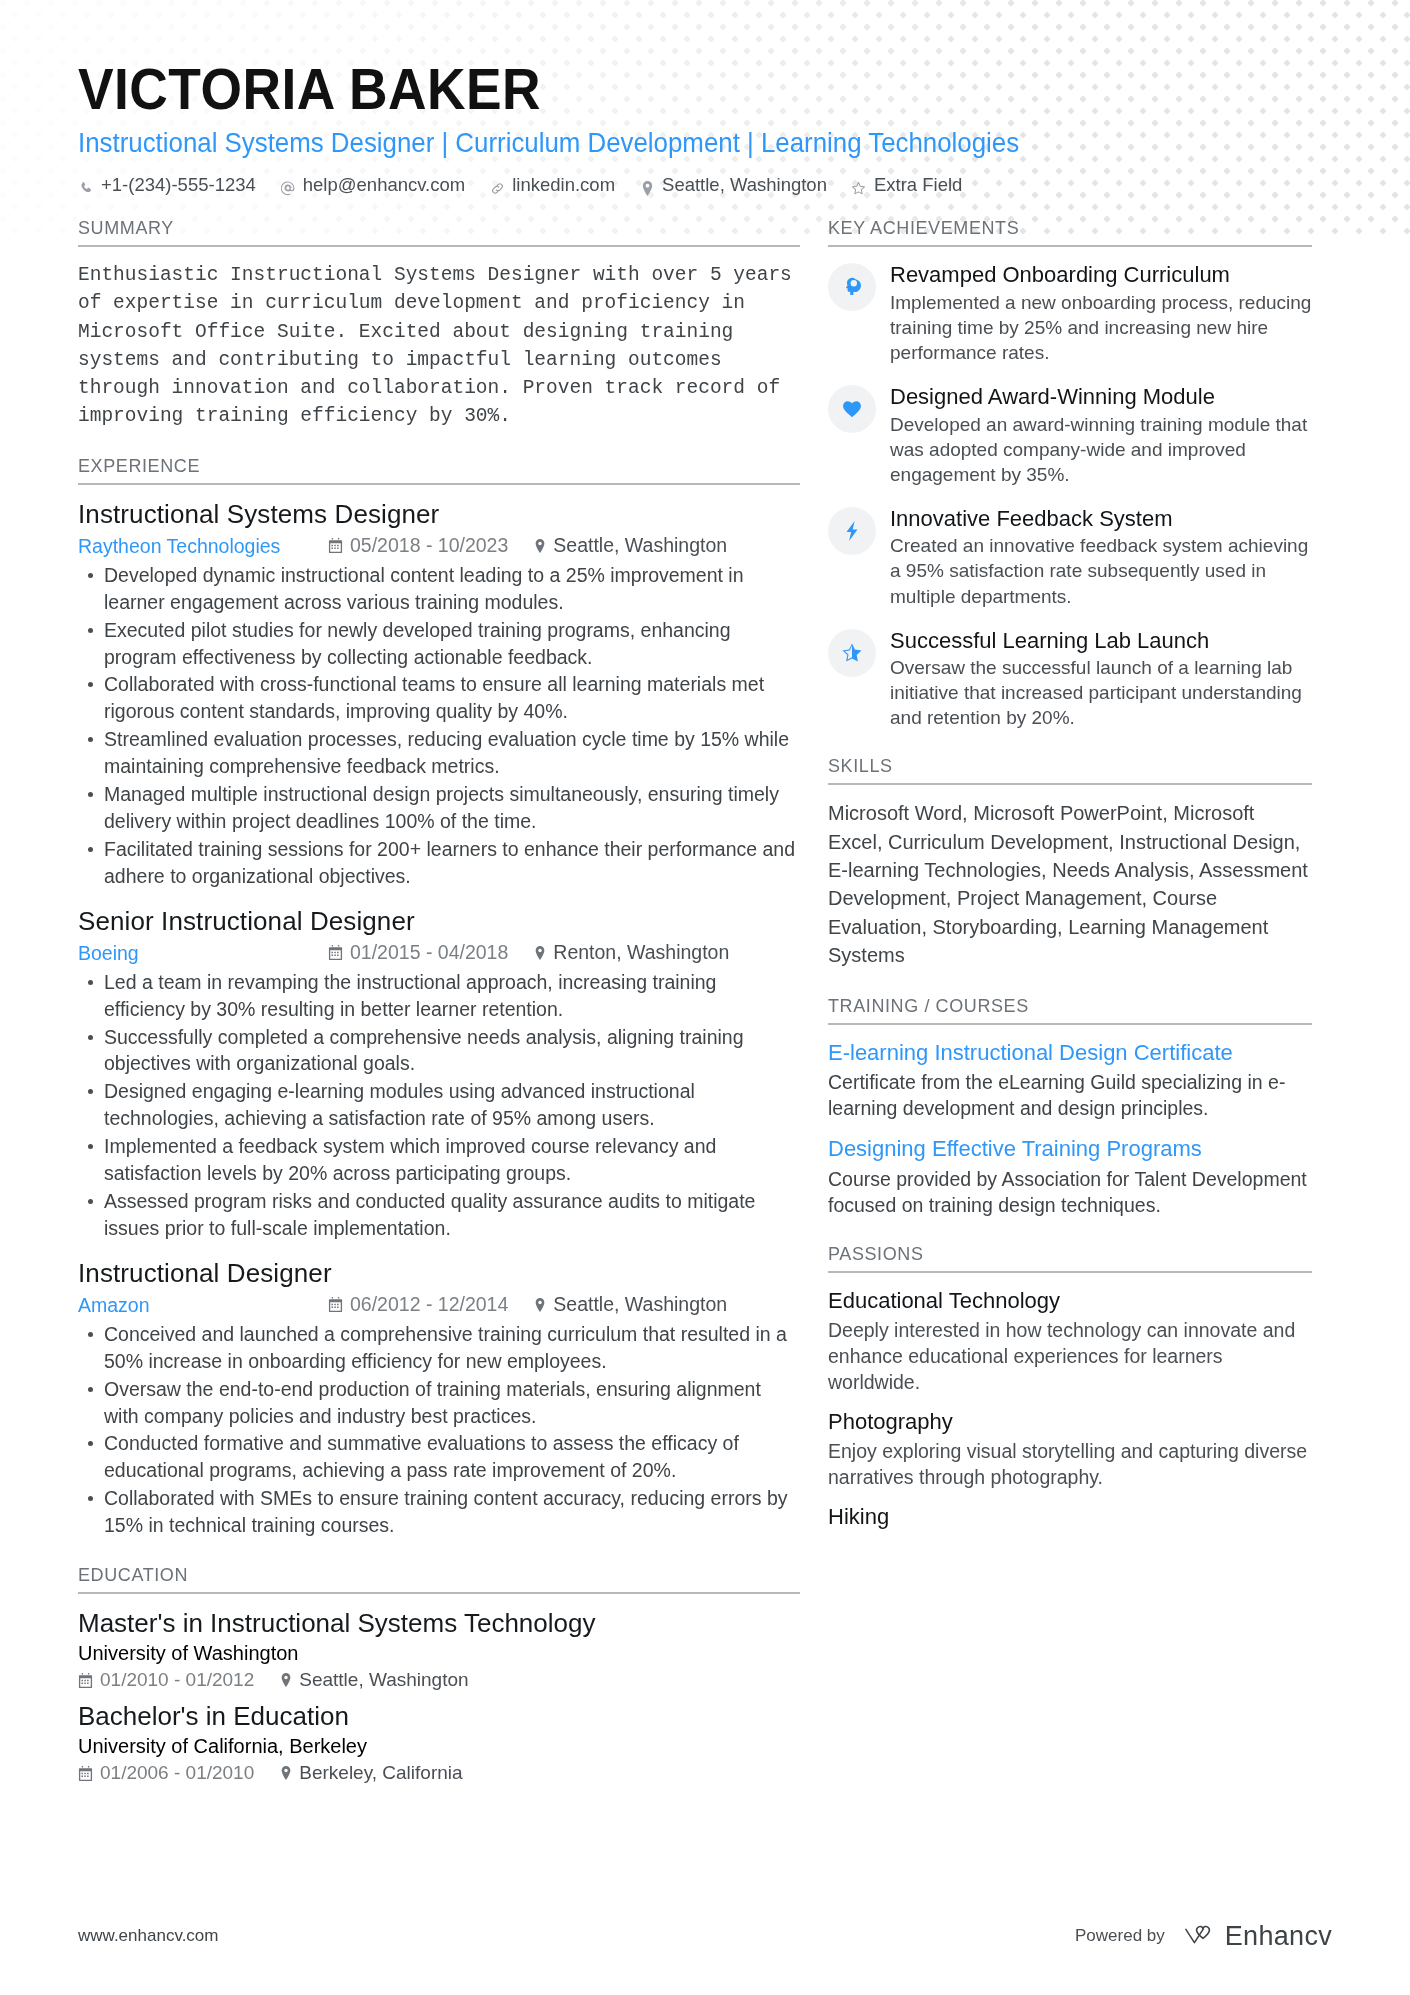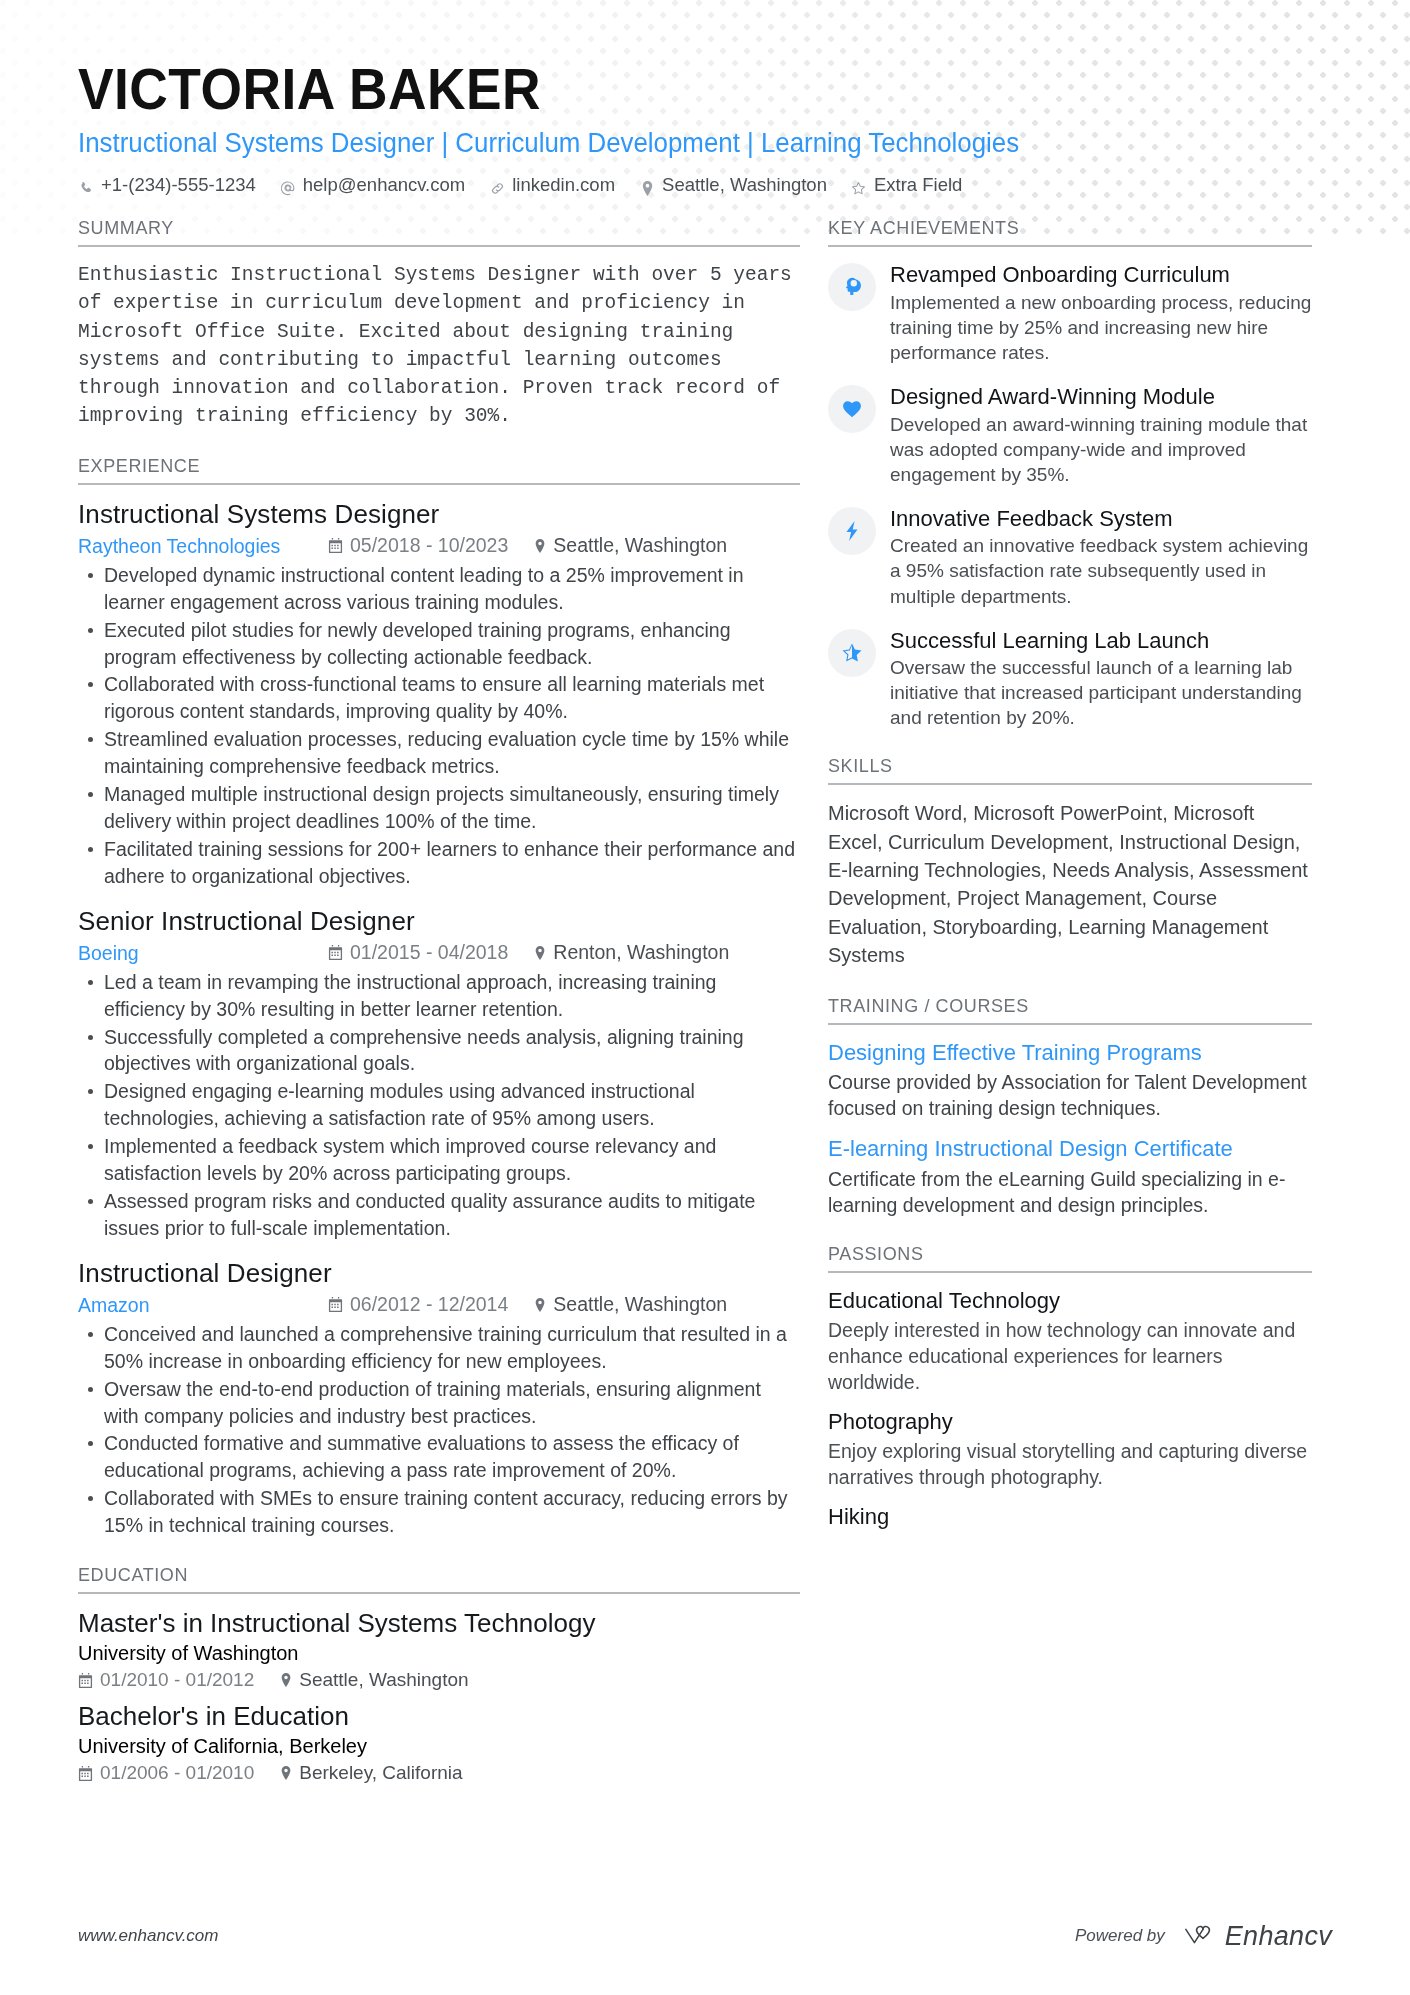--- a/index.html
+++ b/index.html
@@ -279,21 +279,20 @@
     position: absolute;
     left: 0; right: 0;
     bottom: 0;
     height: 118px;
     padding: 0 78px;
     box-sizing: border-box;
     display: flex;
     align-items: center;
     justify-content: space-between;
     z-index: 2;
-    font-style: italic;
   }
   .footer-url {
     font-family: "Liberation Sans Narrow", "Liberation Sans", sans-serif;
     font-size: 17px;
     color: #3f4448;
   }
   .footer-brand {
     display: flex;
     align-items: center;
     gap: 18px;
@@ -593,27 +592,27 @@
 
         <div class="section gap-sec">
           <div class="sec-title">SKILLS</div>
           <p class="skills-text">Microsoft Word, Microsoft PowerPoint, Microsoft Excel, Curriculum Development, Instructional Design, E-learning Technologies, Needs Analysis, Assessment Development, Project Management, Course Evaluation, Storyboarding, Learning Management Systems</p>
         </div>
 
         <div class="section gap-sec">
           <div class="sec-title">TRAINING / COURSES</div>
 
           <div class="course">
+            <div class="course-title">E-learning Instructional Design Certificate</div>
+            <p class="course-desc">Certificate from the eLearning Guild specializing in e-learning development and design principles.</p>
+          </div>
+
+          <div class="course">
             <div class="course-title">Designing Effective Training Programs</div>
             <p class="course-desc">Course provided by Association for Talent Development focused on training design techniques.</p>
-          </div>
-
-          <div class="course">
-            <div class="course-title">E-learning Instructional Design Certificate</div>
-            <p class="course-desc">Certificate from the eLearning Guild specializing in e-learning development and design principles.</p>
           </div>
         </div>
 
         <div class="section gap-sec">
           <div class="sec-title">PASSIONS</div>
 
           <div class="passion">
             <div class="passion-title">Educational Technology</div>
             <p class="passion-desc">Deeply interested in how technology can innovate and enhance educational experiences for learners worldwide.</p>
           </div>

